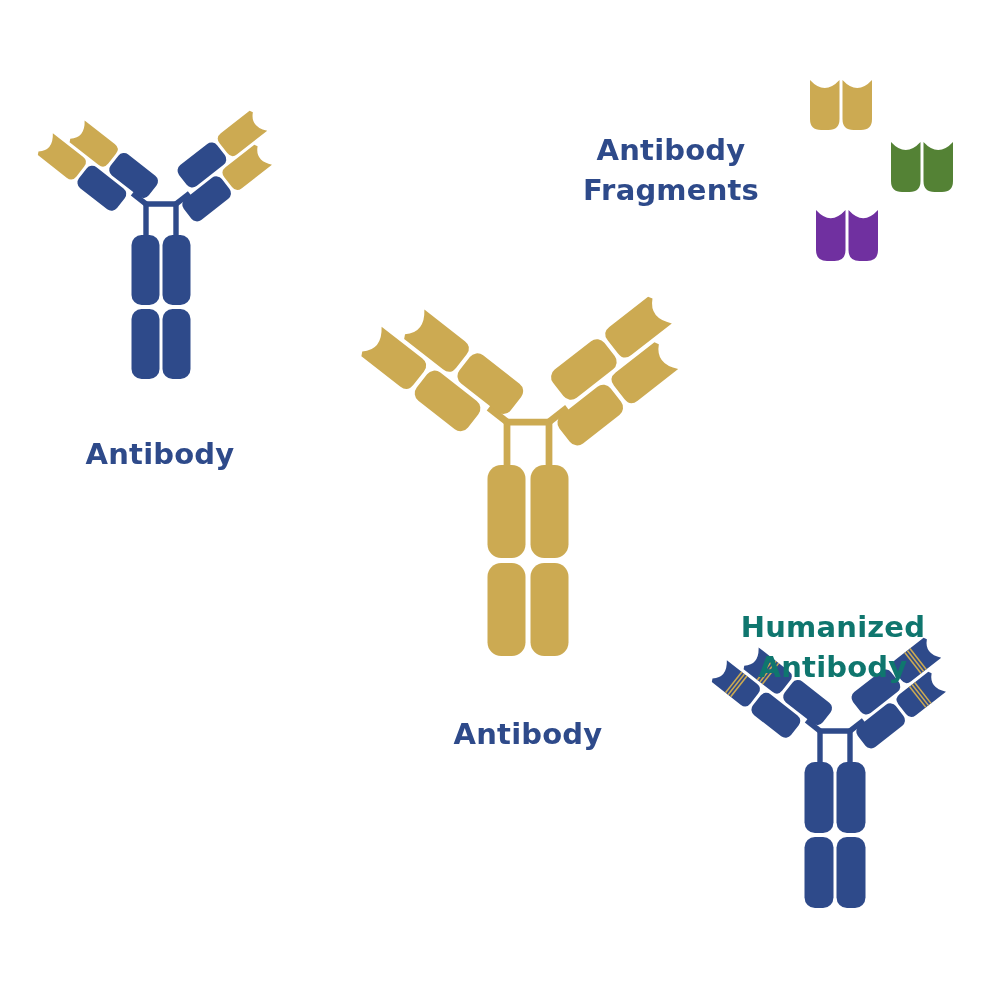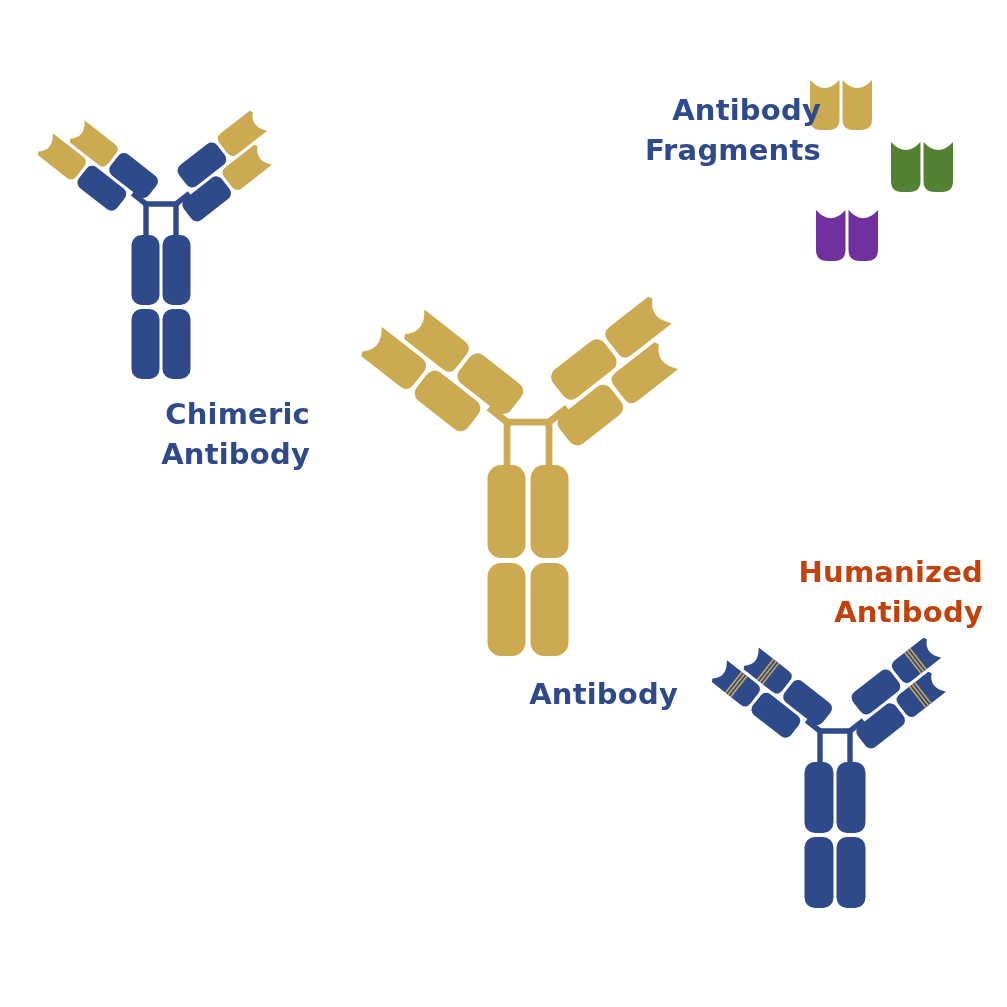--- a/index.html
+++ b/index.html
@@ -16,26 +16,27 @@
   }
   #canvas {
     position: absolute;
     left: 0;
     top: 0;
     width: 1007px;
     height: 1007px;
   }
   .label {
     position: absolute;
-    text-align: right;
+    text-align: center;
     font-weight: bold;
     font-size: 29px;
     line-height: 40px;
     letter-spacing: 0.2px;
     white-space: nowrap;
+    margin-top: 40px;
   }
   .label span { display: block; }
 </style>
 </head>
 <body>
 
 <svg id="canvas" xmlns="http://www.w3.org/2000/svg" width="1007" height="1007" viewBox="0 0 1007 1007">
   <g id="antibody-layer">
       <g>
         <g>
@@ -277,22 +278,21 @@
                Q 32.5 51 32.5 40 Z" fill="#7030a0"></path>
       </g>
     </g>
 </svg>
 
 <div class="label" style="color: rgb(46, 74, 138); top: 90px; left: 521px; width: 300px;">
   <span>Antibody</span>
   <span>Fragments</span>
 </div>
 <div class="label" style="color: rgb(46, 74, 138); top: 394px; left: 10px; width: 300px;">
-  <span>Chimeric</span>
   <span>Antibody</span>
 </div>
 <div class="label" style="color: rgb(46, 74, 138); top: 674px; left: 378px; width: 300px;">
   <span>Antibody</span>
 </div>
-<div class="label" style="color: #c2410c; top: 552px; left: 683px; width: 300px;">
+<div class="label" style="color: #0f766e; top: 567px; left: 683px; width: 300px;">
   <span>Humanized</span>
   <span>Antibody</span>
 </div>
 
 </body></html>

